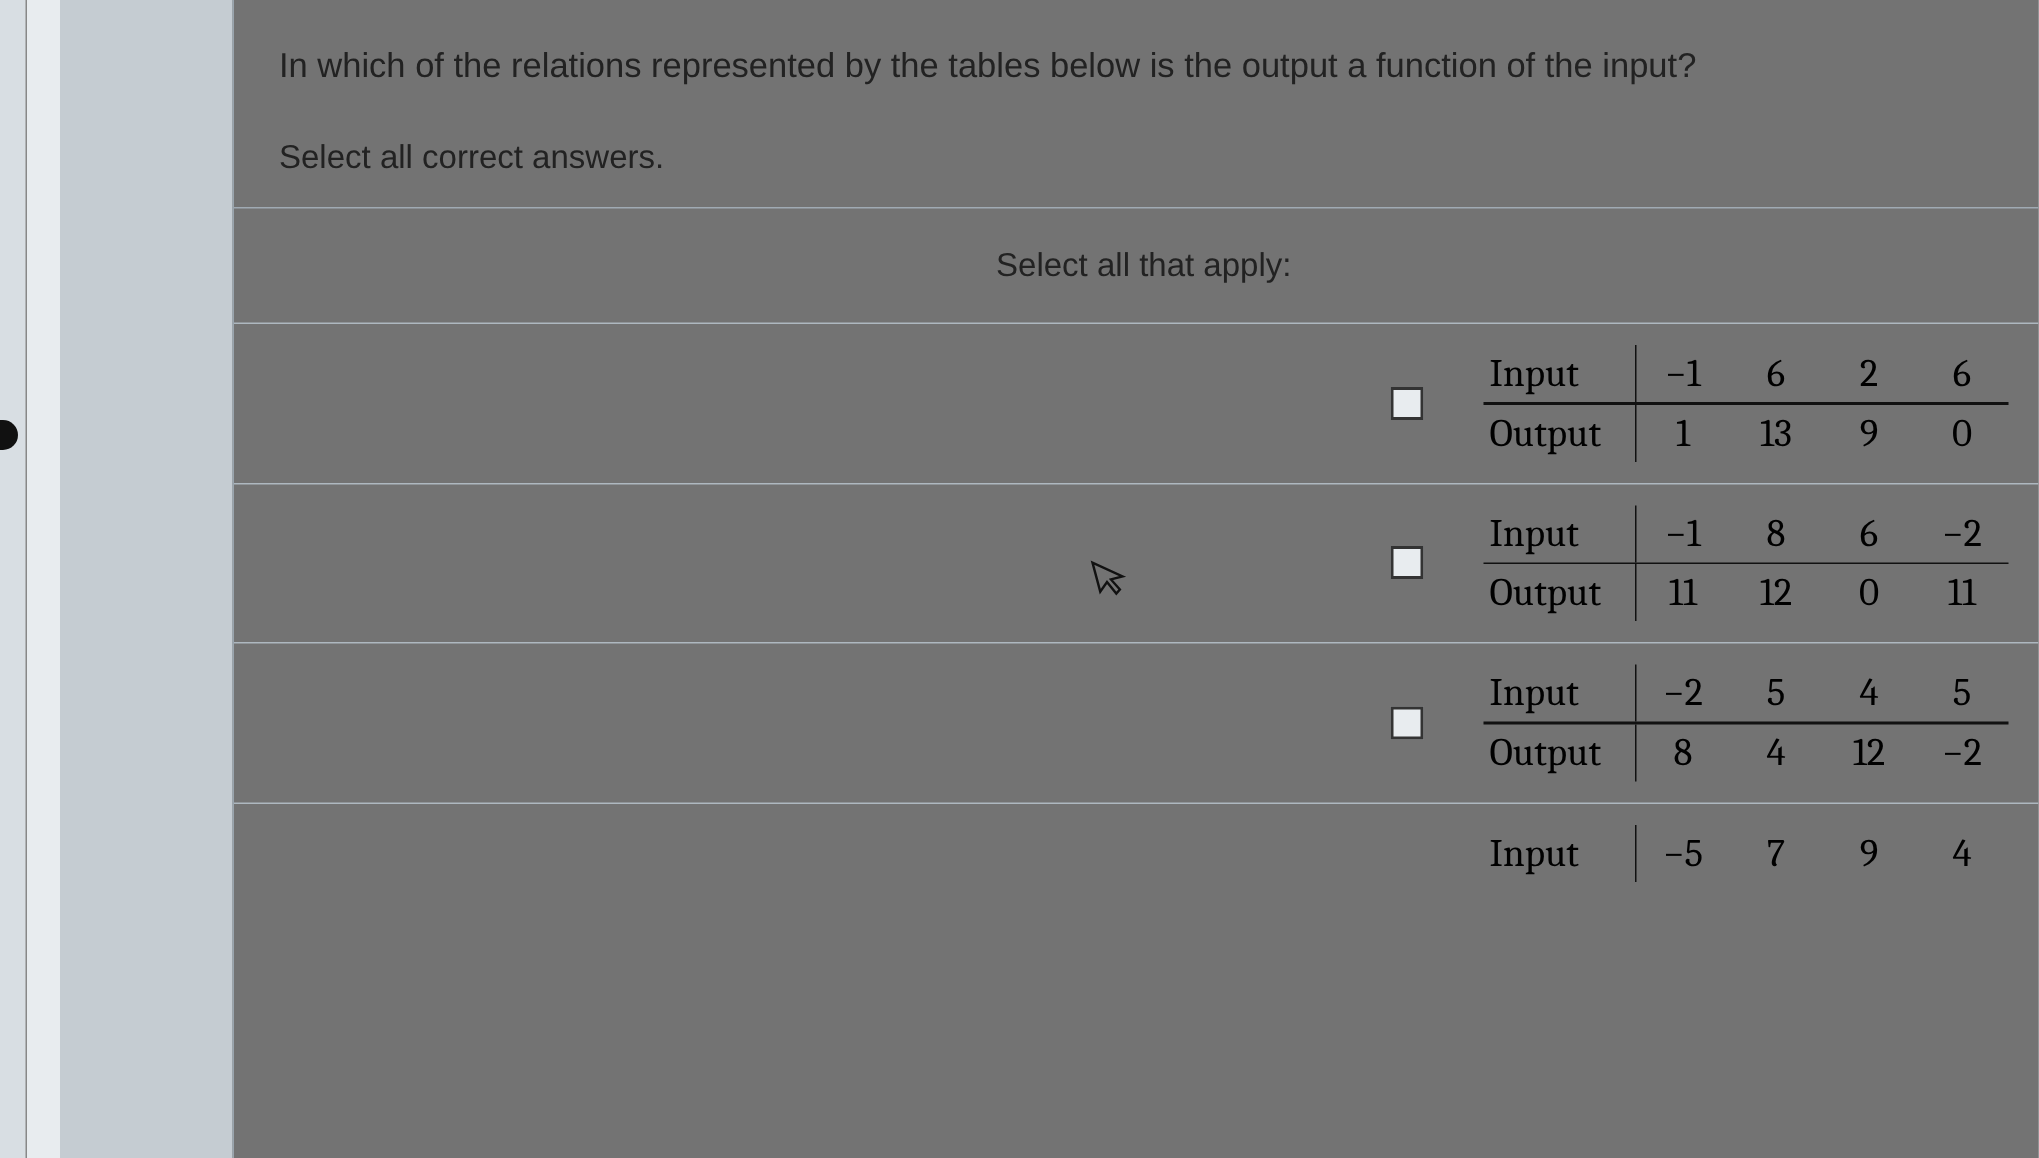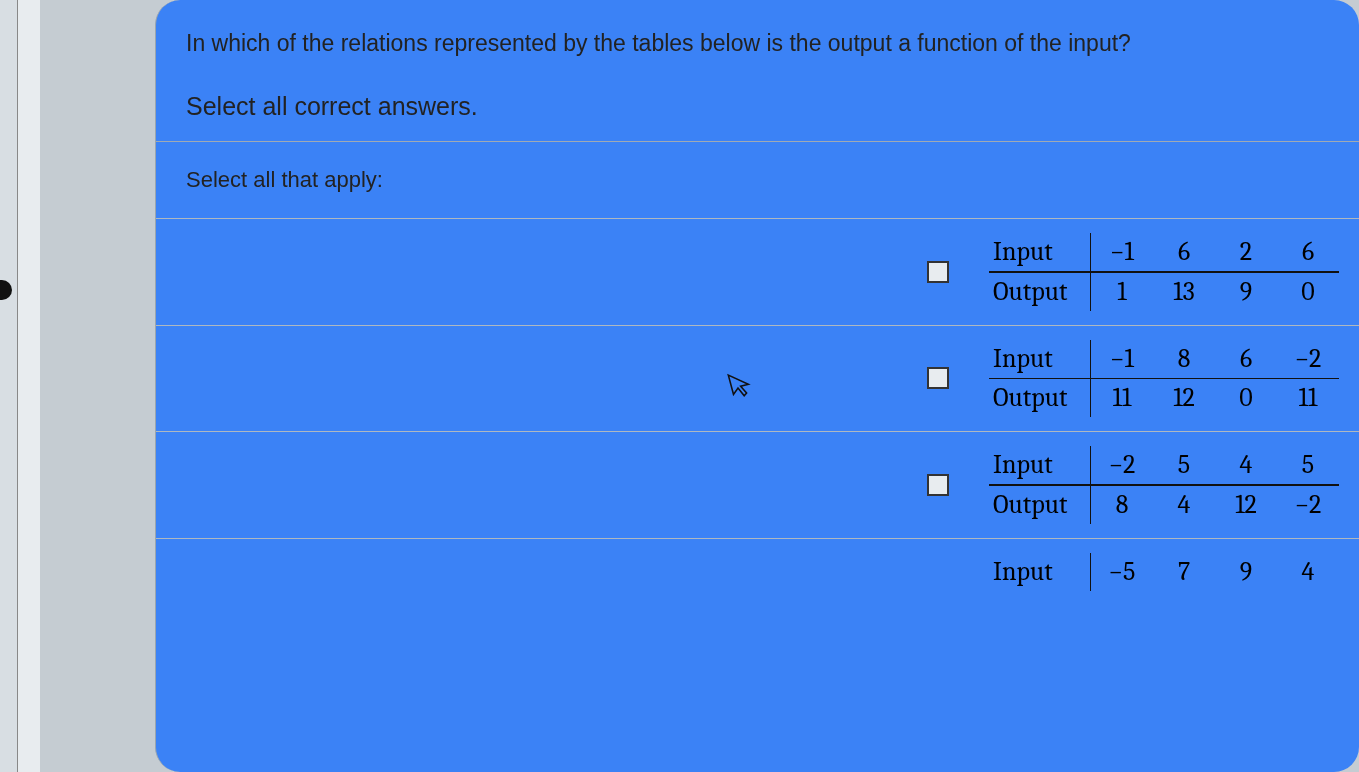--- a/index.html
+++ b/index.html
@@ -40,43 +40,43 @@
       height: 20px;
       background: #111;
       border-radius: 0 10px 10px 0;
     }
     .content-panel {
       position: absolute;
       left: 155px;
       top: 0;
       right: 0;
       height: 100%;
-      background: #3b82f6;
+      background: #737373;
       border-left: 1px solid #9aa5ae;
-      border-radius: 25px;
     }
     .question-text {
       padding: 30px 20px 20px 30px;
       font-size: 23px;
       color: #222;
     }
     .instruction-text {
       padding: 15px 20px 20px 30px;
-      font-size: 25px;
+      font-size: 22px;
       color: #222;
     }
     .hr-line {
       border: none;
       border-top: 1px solid #a0aab3;
       margin: 0;
     }
     .select-apply {
       padding: 25px 20px 25px 30px;
       font-size: 22px;
       color: #222;
+      text-align: center;
     }
     .option-row {
       display: flex;
       align-items: center;
       padding: 14px 20px 14px 36px;
       border-top: 1px solid #aeb8c0;
       justify-content: flex-end;
     }
     .option-row.last-partial {
       border-bottom: none;

